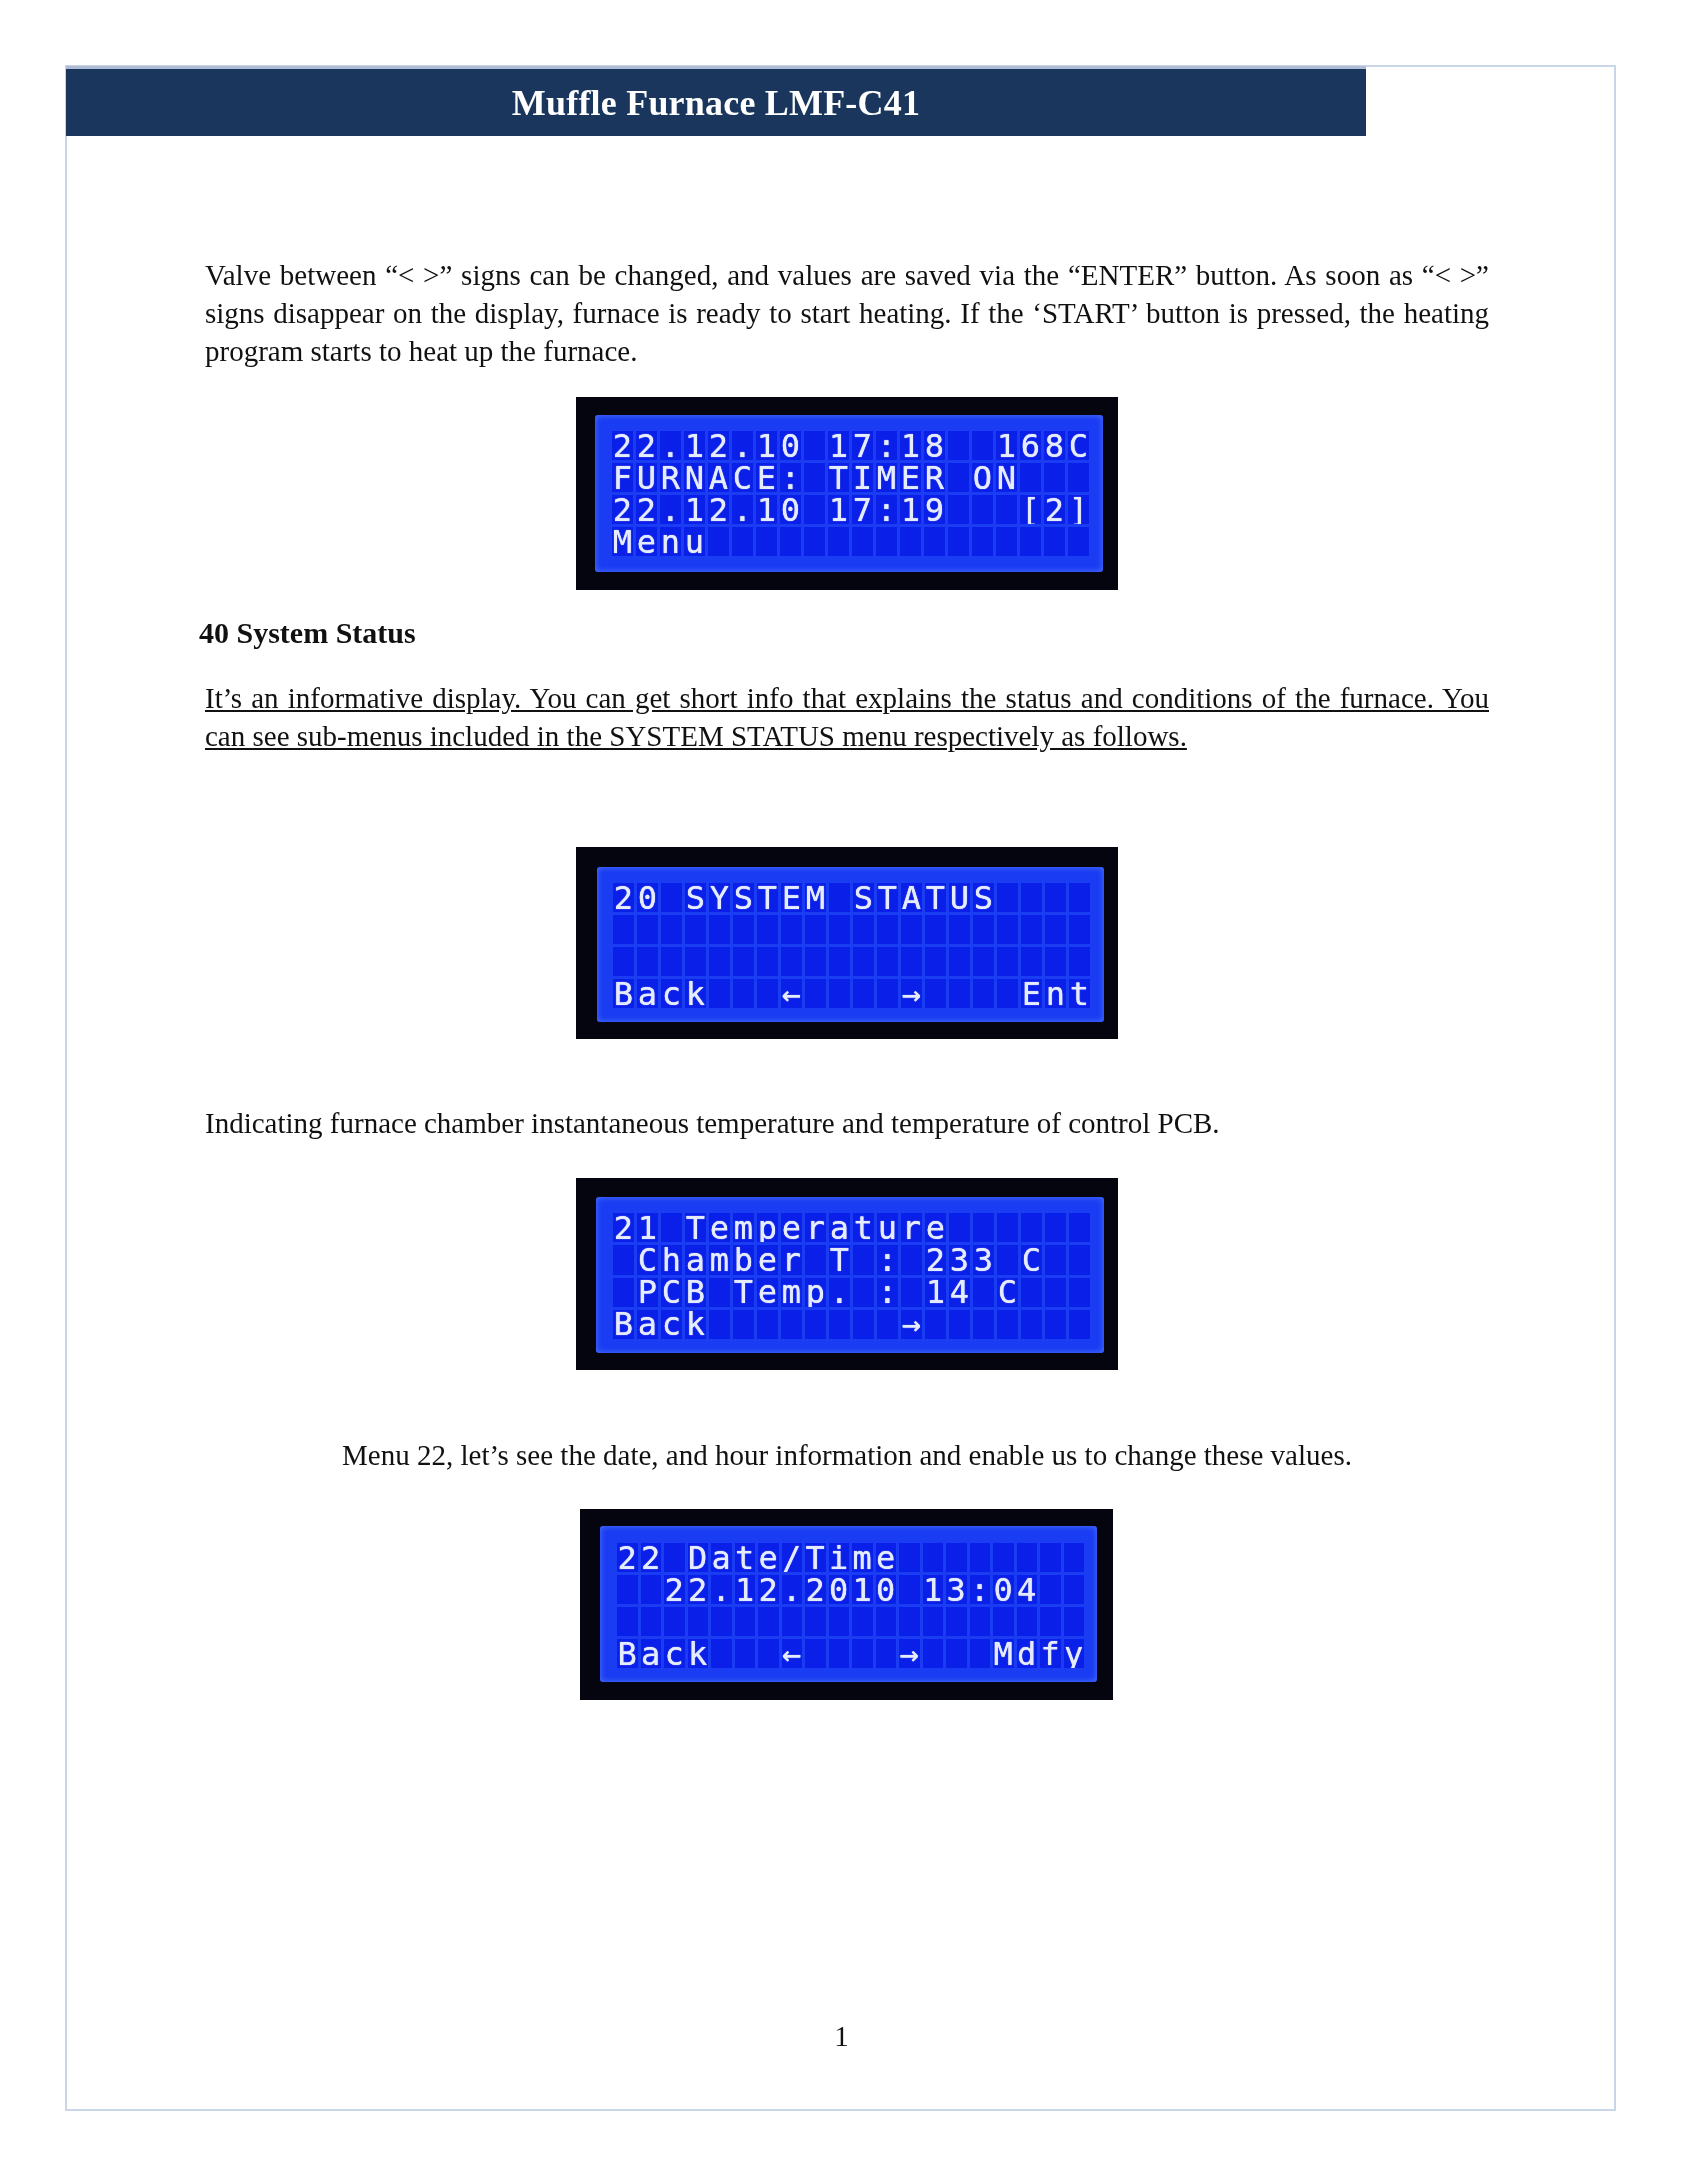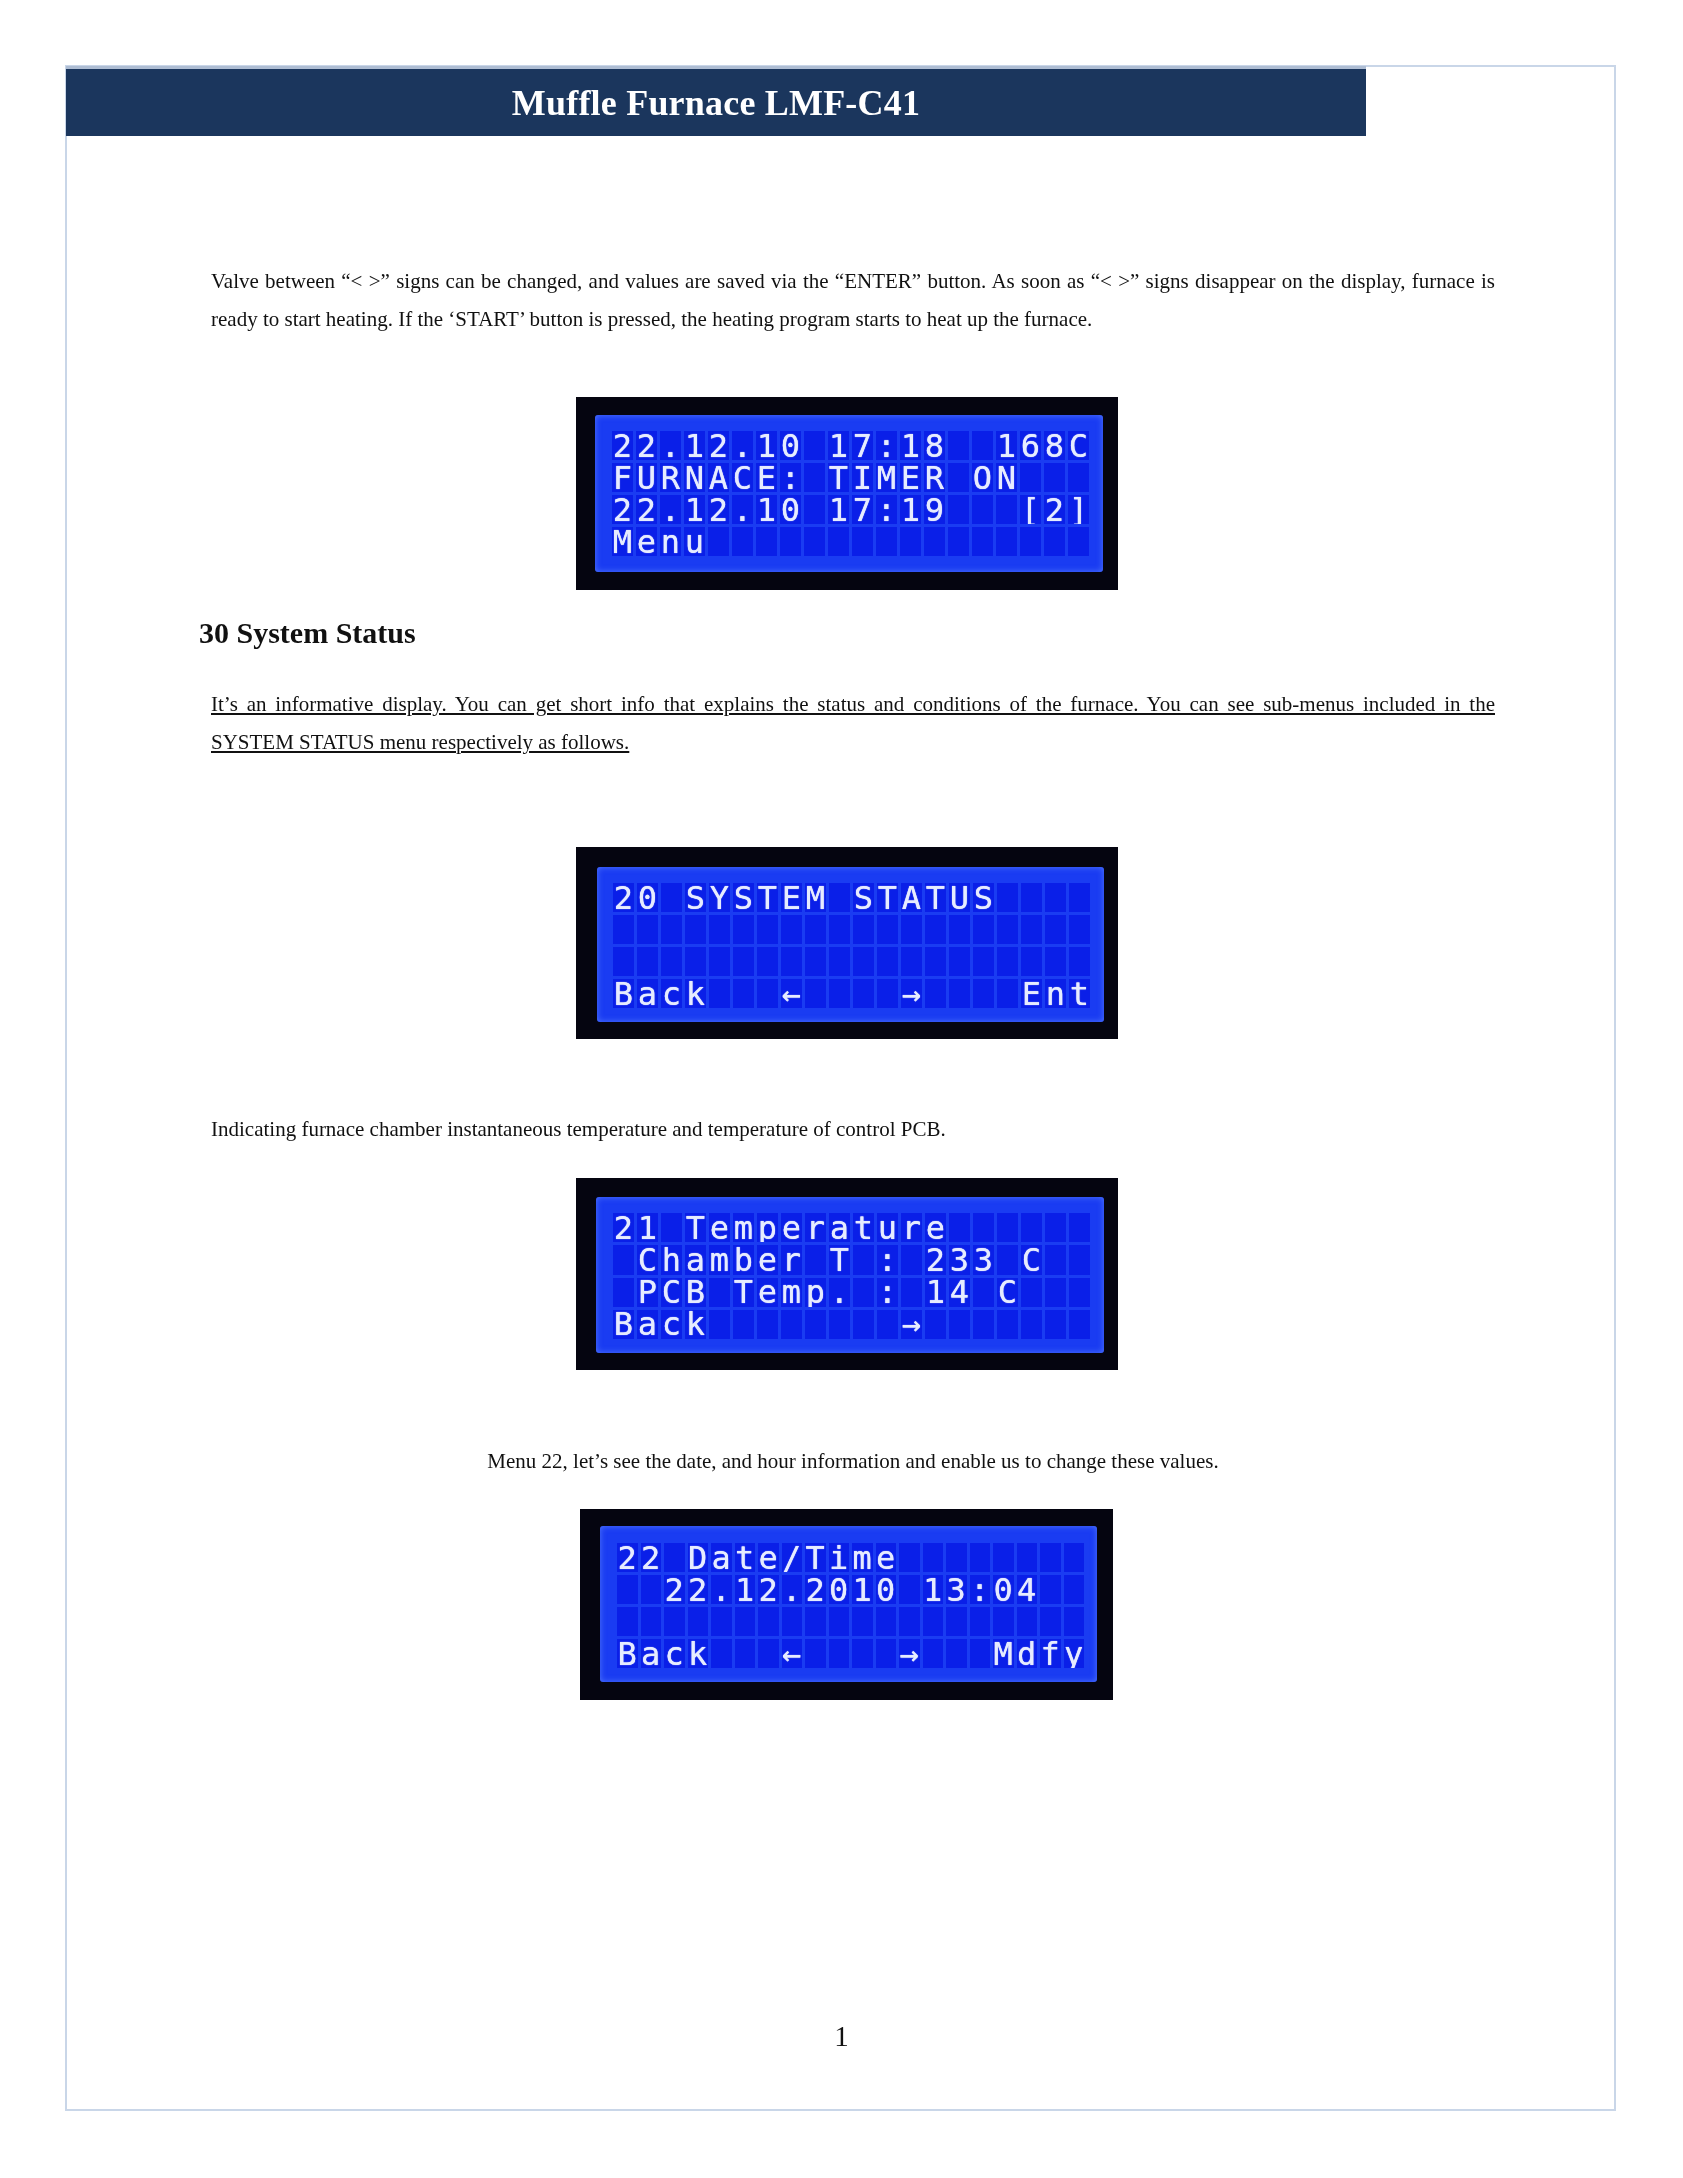--- a/index.html
+++ b/index.html
@@ -1,20 +1,20 @@
 <!DOCTYPE html>
 <html><head>
 <meta charset="utf-8">
 <style>
   html, body { margin:0; padding:0; background:#ffffff; }
   body { width:1683px; height:2178px; position:relative; overflow:hidden; font-family:"Liberation Serif", "DejaVu Serif", serif; color:#111; }
   .page-frame { position:absolute; left:65px; top:65px; width:1551px; height:2046px; border:2px solid #c9d6e8; box-sizing:border-box; }
   .header-bar { position:absolute; left:66px; top:66px; width:1300px; height:70px; background:#1b365d; border-top:3px solid #aebdd3; box-sizing:border-box; display:flex; align-items:center; justify-content:center; }
   .header-title { color:#ffffff; font-family:"Liberation Serif", serif; font-weight:bold; font-size:36px; letter-spacing:0.2px; }
-  .para { position:absolute; left:199px; width:1284px; font-size:21px; line-height:38px; text-align:justify; margin:12px; }
+  .para { position:absolute; left:199px; width:1284px; font-size:29px; line-height:38px; text-align:justify; margin:6px; }
   .para.single { text-align:left; white-space:nowrap; }
   .section-heading { position:absolute; left:199px; font-size:30px; font-weight:bold; margin:0; }
   .lcd { position:absolute; background:#050510; box-sizing:border-box; }
   .lcd-screen { position:absolute; background:#1a3cf2; border-radius:3px; box-shadow: inset 0 0 6px rgba(120,160,255,0.6); }
   .lcd-grid { position:absolute; display:grid; grid-template-columns:repeat(20, 1fr); grid-template-rows:repeat(4, 1fr); gap:3px; }
   .lcd-cell { background:#0a1fe8; display:flex; align-items:center; justify-content:center; font-family:"DejaVu Sans Mono", "Liberation Mono", monospace; color:#e6ecff; font-size:32px; line-height:1; text-shadow:0 0 1px #ffffff; overflow:hidden; }
   .page-number { position:absolute; left:0; width:1683px; top:2020px; text-align:center; font-size:29px; margin:0; }
 </style>
 </head>
 <body>
@@ -107,21 +107,21 @@
         <span class="lcd-cell"></span>
         <span class="lcd-cell"></span>
         <span class="lcd-cell"></span>
         <span class="lcd-cell"></span>
         <span class="lcd-cell"></span>
         <span class="lcd-cell"></span>
       </div>
   </div>
 </div>
 
-<p class="section-heading" style="top:616px;">30 System Status</p>
+<p class="section-heading" style="top:616px;">40 System Status</p>
 
 <p class="para" style="top:673px;text-decoration:underline;">It’s an informative display. You can get short info that explains the status and conditions of the furnace. You can see sub-menus included in the SYSTEM STATUS menu respectively as follows.</p>
 
 <div class="lcd" style="left:576px; top:847px; width:542px; height:192px;">
   <div class="lcd-screen" style="left:21px; top:20px; width:507px; height:155px;">
     <div class="lcd-grid" style="left:16px; top:16px; right:14px; bottom:14px;">
         <span class="lcd-cell">2</span>
         <span class="lcd-cell">0</span>
         <span class="lcd-cell"></span>
         <span class="lcd-cell">S</span>

